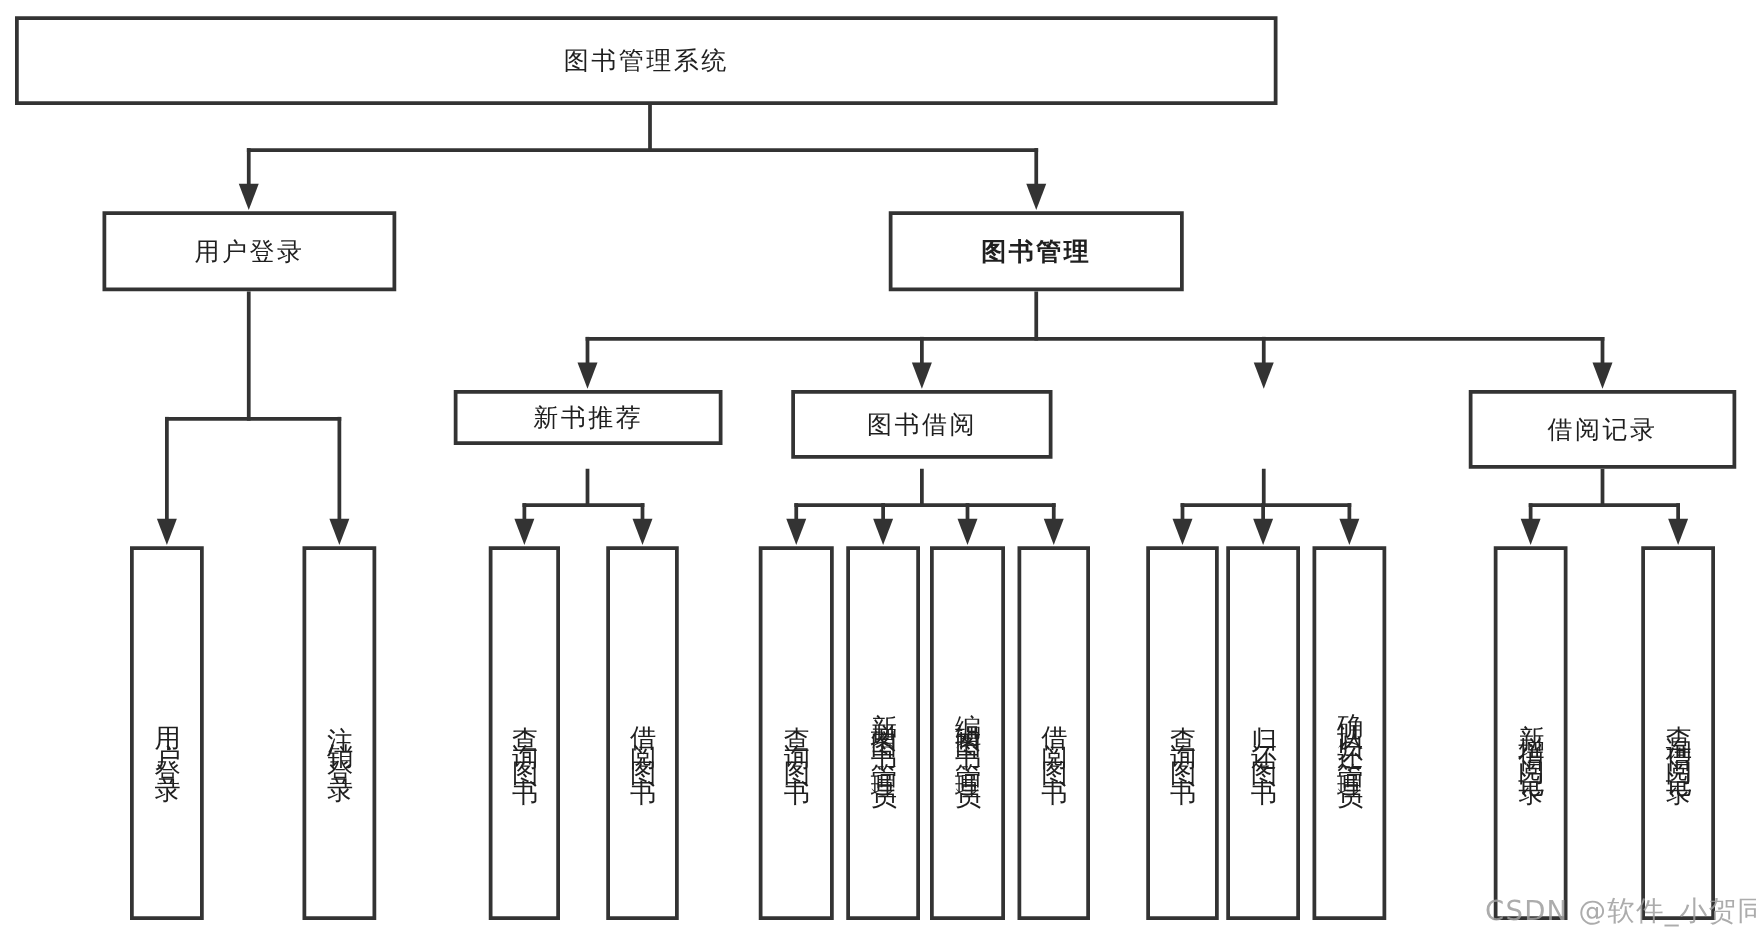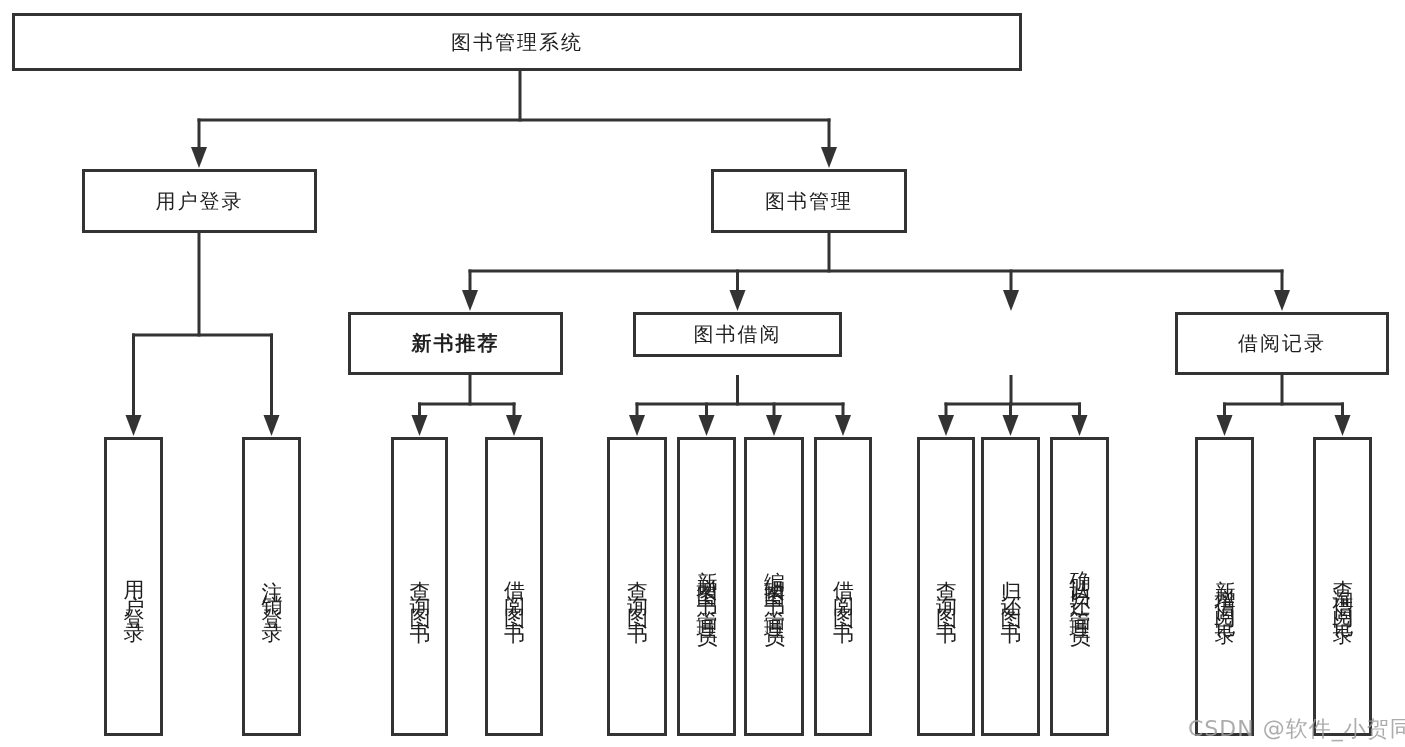--- a/index.html
+++ b/index.html
@@ -119,35 +119,35 @@
       <path d="M766 415 H782 L774 436 Z"></path>
       <path d="M835 415 H851 L843 436 Z"></path>
       <path d="M938 415 H954 L946 436 Z"></path>
       <path d="M1002.5 415 H1018.5 L1010.5 436 Z"></path>
       <path d="M1071.5 415 H1087.5 L1079.5 436 Z"></path>
       <path d="M1216.5 415 H1232.5 L1224.5 436 Z"></path>
       <path d="M1334.5 415 H1350.5 L1342.5 436 Z"></path>
     </g>
   </svg>
 
-  <div class="box" style="left:12px; top:13px; width:1010px; height:58px;">
+  <div class="box" style="left:12px; top:13px; width:1010px; height:71px;">
     <span class="hlabel">图书管理系统</span>
   </div>
 
   <div class="box" style="left:82px; top:169px; width:235px; height:64px;">
     <span class="hlabel">用户登录</span>
   </div>
-  <div class="box" style="left:711px; top:169px; width:196px; height:64px;">
+  <div class="box" style="left:711px; top:169px; width:236px; height:64px;font-weight:bold;">
     <span class="hlabel">图书管理</span>
   </div>
 
-  <div class="box" style="left:348px; top:312px; width:215px; height:63px;font-weight:bold;">
+  <div class="box" style="left:363px; top:312px; width:215px; height:44px;">
     <span class="hlabel">新书推荐</span>
   </div>
-  <div class="box" style="left:633px; top:312px; width:209px; height:45px;">
+  <div class="box" style="left:633px; top:312px; width:209px; height:55px;">
     <span class="hlabel">图书借阅</span>
   </div>
   <div class="box" style="left:1175px; top:312px; width:214px; height:63px;justify-content:center;">
     <span class="hlabel">借阅记录</span>
   </div>
 
   <div class="box leaf" style="left:104px; width:59px;">
     <span class="vtext ls4">用户登录</span>
   </div>
   <div class="box leaf" style="left:242px; width:59px;">

